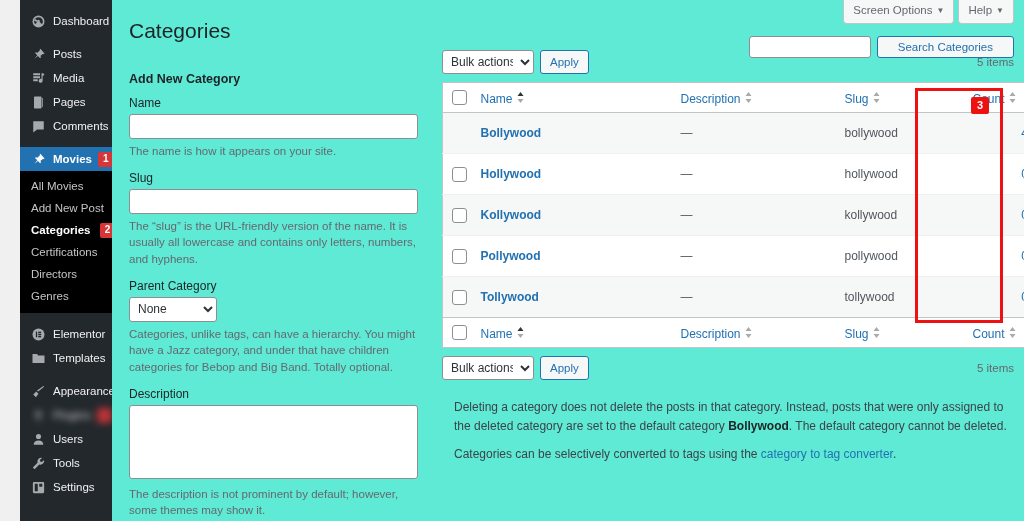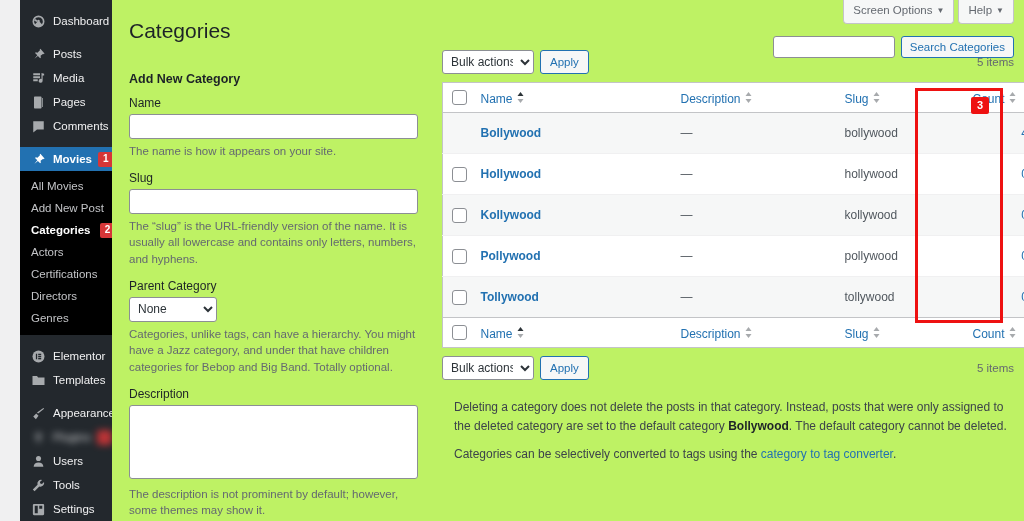--- a/index.html
+++ b/index.html
@@ -61,21 +61,21 @@
   }
   .menu-blur {
     filter:blur(3.5px);
     opacity:.85;
   }
   .menu-blur .badge { background:#d63638; }
 
   
   #wpbody {
     position:absolute; left:112px; top:0; right:0; bottom:0;
-    background:#bef264;
+    background:#5eead4;
     overflow:hidden;
   }
 
   .screen-meta-links {
     position:absolute; right:10px; top:0;
     display:flex; gap:4px; z-index:20;
   }
   .screen-meta-links .sm-btn {
     background:#f6f7f7;
     border:1px solid #c3c4c7;
@@ -101,21 +101,21 @@
   .search-box input[type=text] {
     width:122px; height:22px;
     border:1px solid #8c8f94; border-radius:3px;
     background:#fff; font-size:12px; padding:0 6px;
     color:#2c3338;
   }
   .btn-secondary {
     height:22px; line-height:20px;
     border:1px solid #2271b1; border-radius:3px;
     background:#f6f7f7; color:#2271b1;
-    font-size:11.5px; padding:0 8px;
+    font-size:11.5px; padding:0 20px;
     font-family:"Liberation Sans", sans-serif;
     cursor:pointer; white-space:nowrap;
   }
 
   
   #col-left {
     position:absolute; left:17px; top:72px; width:300px;
   }
   .form-wrap h2 {
     margin:0 0 10px 0; font-size:12.5px; font-weight:700; color:#1d2327;
@@ -311,23 +311,20 @@
       <span>All Movies</span>
     </a>
     <a class="submenu-item">
       <span>Add New Post</span>
     </a>
     <a class="submenu-item current">
       <span>Categories</span>
       <span class="badge">2</span>
     </a>
     <a class="submenu-item">
-      <span>Actors</span>
-    </a>
-    <a class="submenu-item">
       <span>Certifications</span>
     </a>
     <a class="submenu-item">
       <span>Directors</span>
     </a>
     <a class="submenu-item">
       <span>Genres</span>
     </a>
   </div>
 

